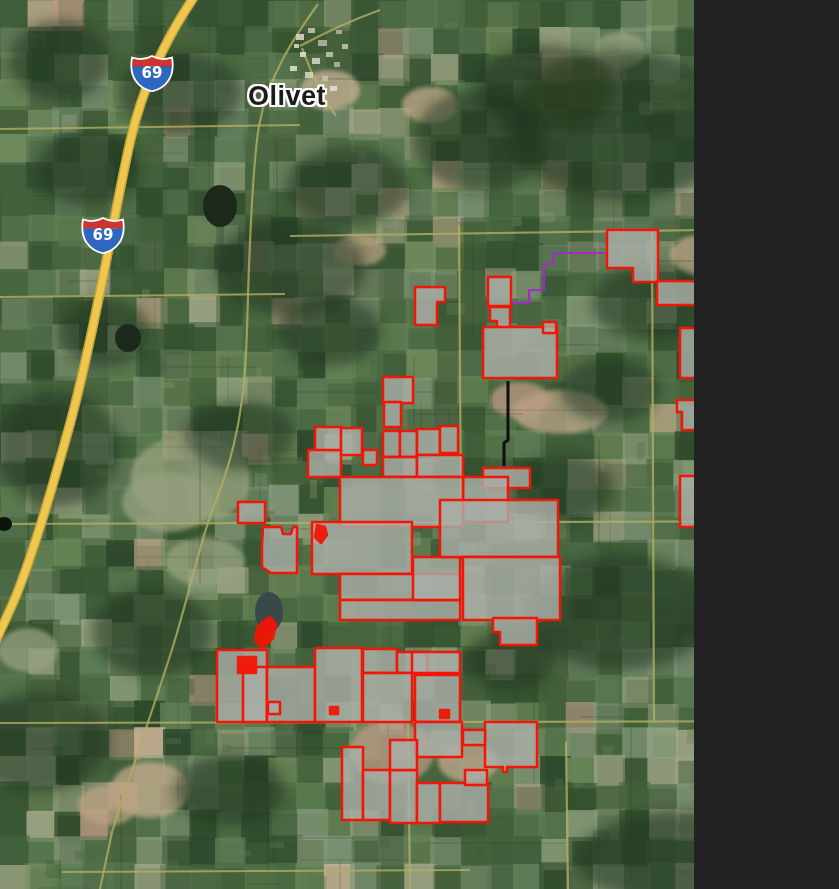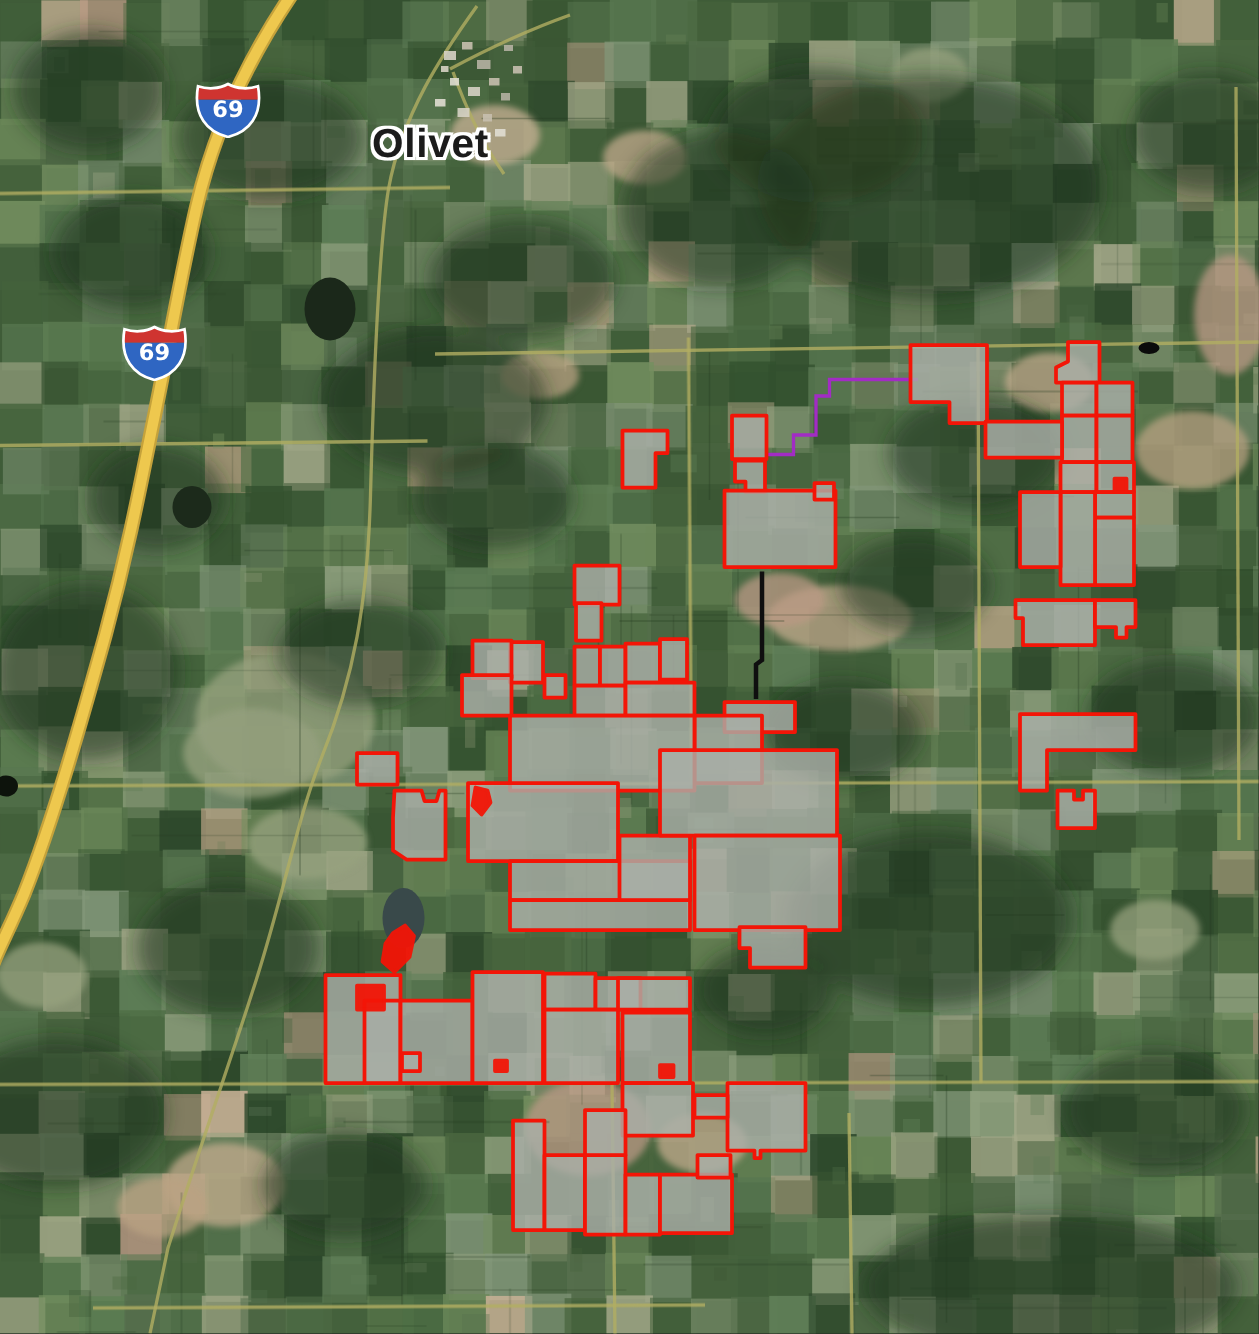--- a/index.html
+++ b/index.html
@@ -1,18 +1,18 @@
 <!DOCTYPE html>
 <html><head>
 <meta charset="utf-8">
 <style>
   html,body{margin:0;padding:0;background:#222;}
   .map{
     position:relative;
-    width:839px;height:889px;
+    width:694px;height:889px;
     overflow:hidden;
     font-family:"Liberation Sans", sans-serif;
     background:#3f5c38;
   }
   .map svg.base{position:absolute;left:0;top:0;}
   .shield{
     position:absolute;width:44px;height:38px;
     pointer-events:none;
   }
   .shield svg{position:absolute;left:0;top:0;width:44px;height:38px;}

